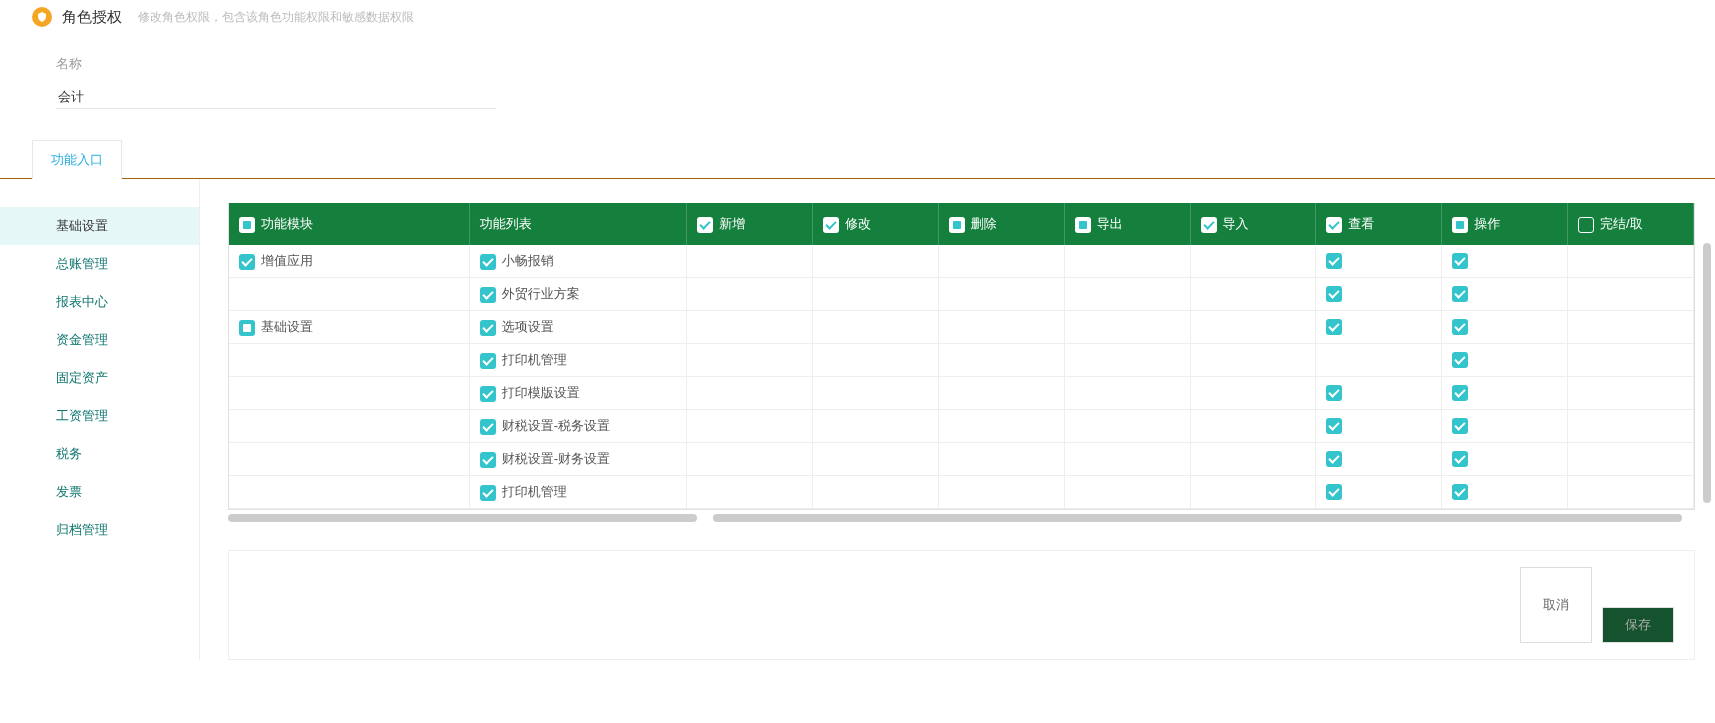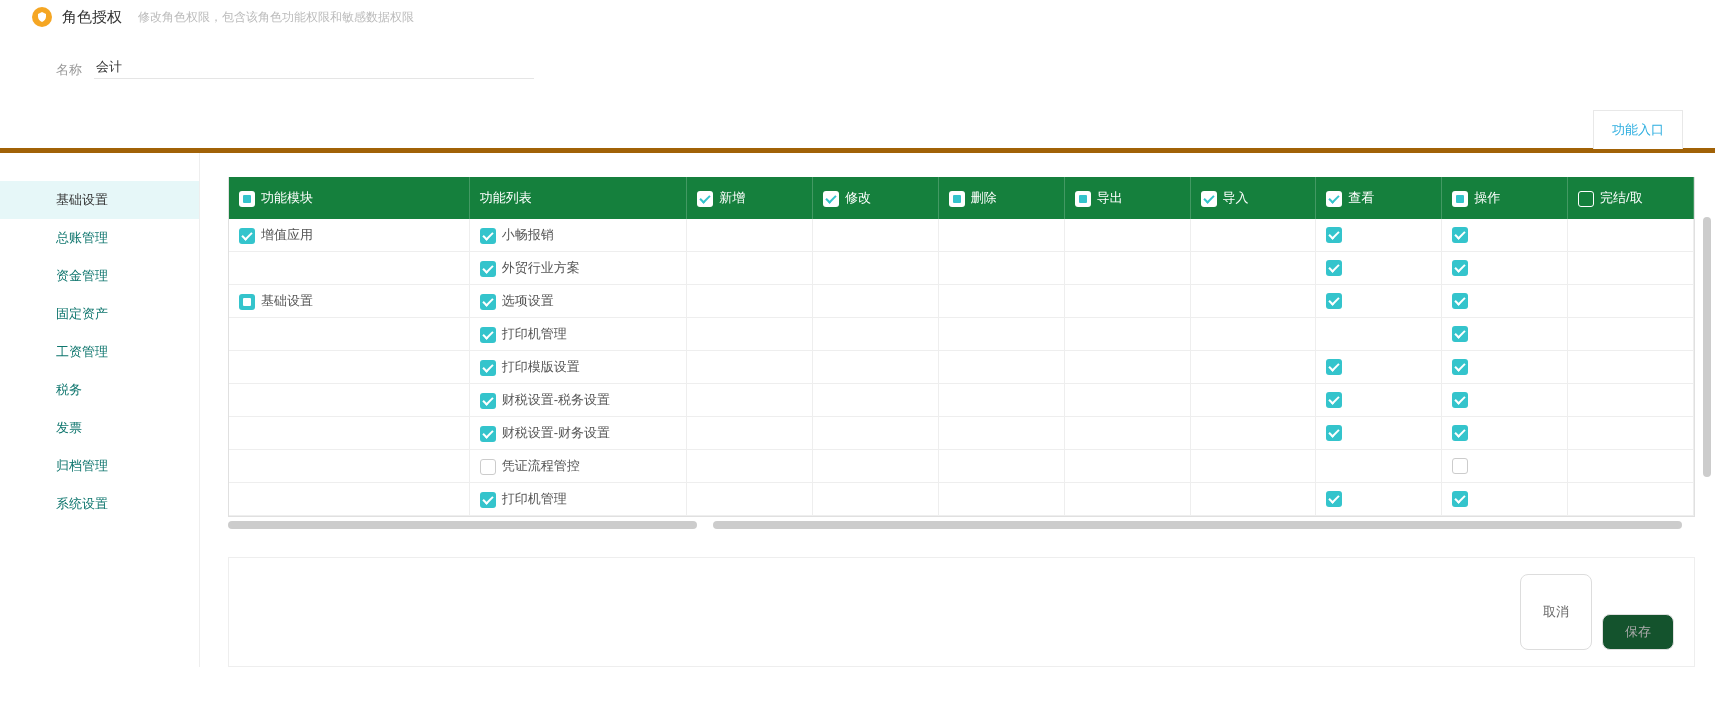--- a/index.html
+++ b/index.html
@@ -4,24 +4,24 @@
 <style>
 * { margin: 0; padding: 0; box-sizing: border-box; }
 body { font-family: "Microsoft YaHei", -apple-system, sans-serif; background: #f5f5f5; color: #333; font-size: 13px; }
 .page { background: #fff; min-height: 100vh; padding: 0 0 20px 0; }
 .header-area { padding: 7px 32px 10px 32px; }
 .title-row { display: flex; align-items: center; gap: 10px; }
 .shield-icon { width: 20px; height: 20px; background: #f5a623; border-radius: 50%; display: inline-flex; align-items: center; justify-content: center; }
 .shield-icon svg { width: 12px; height: 12px; fill: #fff; }
 .page-title { font-size: 15px; color: #333; font-weight: normal; }
 .page-subtitle { font-size: 12px; color: #bbb; margin-left: 6px; }
-.name-row { display: flex; align-items: flex-end; gap: 12px; margin-top: 28px; margin-left: 24px; }
+.name-row { display: flex; align-items: flex-start; gap: 12px; margin-top: 28px; margin-left: 24px; flex-direction: column; }
 .name-label { color: #999; font-size: 13px; }
 .name-input { border: none; border-bottom: 1px solid #e5e5e5; padding: 4px 2px; font-size: 13px; width: 440px; outline: none; color: #333; }
-.tabs-row { border-bottom: 5px solid #a16207; padding: 0 32px; margin-top: 20px; text-align: right; }
+.tabs-row { border-bottom: 1px solid #a16207; padding: 0 32px; margin-top: 20px; }
 .tab { display: inline-block; padding: 10px 18px; font-size: 13px; color: #2daee0; border: 1px solid #e8e8e8; border-bottom: none; background: #fff; position: relative; top: 1px; }
 .content { display: flex; padding: 0; }
 .sidebar { width: 200px; border-right: 1px solid #eee; padding-top: 28px; flex-shrink: 0; }
 .side-item { padding: 10px 32px 10px 56px; font-size: 13px; color: #0f766e; cursor: pointer; }
 .side-item.active { background: #e6f7f8; color: #333; }
 .main { flex: 1; padding: 24px 20px 0 28px; overflow: hidden; position: relative; }
 .table-wrap { overflow: auto; border: 1px solid #e0e0e0; border-top: none; max-height: 340px; }
 .tbl { width: 100%; border-collapse: collapse; table-layout: fixed; }
 .tbl th { background: #15803d; color: #fff; text-align: left; padding: 12px 10px; font-weight: normal; font-size: 13px; white-space: nowrap; border-right: 1px solid rgba(255,255,255,0.2); }
 .tbl th:first-child { width: 210px; }
@@ -33,21 +33,21 @@
 .chk.indet { background: #34c4cc; }
 .chk.indet::after { content: ""; width: 8px; height: 8px; background: #fff; border-radius: 1px; }
 .chk.empty { border: 1px solid #ccc; background: #fff; }
 th .chk.checked, th .chk.indet { background: #fff; }
 th .chk.checked::after { border-color: #34c4cc; }
 th .chk.indet::after { background: #34c4cc; }
 th .chk.empty { border-color: #fff; background: transparent; }
 .hscroll-bar { height: 8px; display: flex; gap: 16px; margin-top: 4px; }
 .hscroll-segment { background: #ccc; border-radius: 4px; height: 8px; }
 .footer { background: #fff; border: 1px solid #eee; margin-top: 28px; padding: 16px 20px; display: flex; justify-content: flex-end; gap: 10px; }
-.btn { padding: 8px 22px; font-size: 13px; border-radius: 8px; cursor: pointer; border: 1px solid #ddd; background: #fff; color: #666; }
+.btn { padding: 8px 22px; font-size: 13px; border-radius: 0; cursor: pointer; border: 1px solid #ddd; background: #fff; color: #666; }
 .btn.primary { background: #14532d; border-color: #e0e0e0; color: #aaa; margin-top: 40px; }
 .scrollbar-v { position: absolute; right: 4px; top: 64px; width: 8px; height: 260px; background: #ccc; border-radius: 4px; }
 </style>
 </head>
 <body>
 <div class="page">
 
 <div class="header-area">
   <div class="title-row">
     <span class="shield-icon">
@@ -65,27 +65,27 @@
 </div>
 
 <div class="tabs-row">
   <span class="tab">功能入口</span>
 </div>
 
 <div class="content">
   <div class="sidebar" id="sidebar">
         <div class="side-item active">基础设置</div>
         <div class="side-item">总账管理</div>
+        <div class="side-item">报表中心</div>
         <div class="side-item">资金管理</div>
         <div class="side-item">固定资产</div>
         <div class="side-item">工资管理</div>
         <div class="side-item">税务</div>
         <div class="side-item">发票</div>
         <div class="side-item">归档管理</div>
-        <div class="side-item">系统设置</div>
       </div>
 
   <div class="main">
     <div class="table-wrap">
       <table class="tbl">
         <thead>
               <tr id="thead-row">
                 <th><span class="chk indet"></span><span>功能模块</span></th>
                 <th><span>功能列表</span></th>
                 <th style="width: 110px;"><span class="chk checked"></span><span>新增</span></th>
@@ -178,32 +178,20 @@
                 <td></td>
                 <td></td>
                 <td></td>
                 <td></td>
                 <td><span class="chk checked"></span></td>
                 <td><span class="chk checked"></span></td>
                 <td></td>
               </tr>
               <tr>
                 <td></td>
-                <td><span class="chk empty"></span><span>凭证流程管控</span></td>
-                <td></td>
-                <td></td>
-                <td></td>
-                <td></td>
-                <td></td>
-                <td></td>
-                <td><span class="chk empty"></span></td>
-                <td></td>
-              </tr>
-              <tr>
-                <td></td>
                 <td><span class="chk checked"></span><span>打印机管理</span></td>
                 <td></td>
                 <td></td>
                 <td></td>
                 <td></td>
                 <td></td>
                 <td><span class="chk checked"></span></td>
                 <td><span class="chk checked"></span></td>
                 <td></td>
               </tr>

